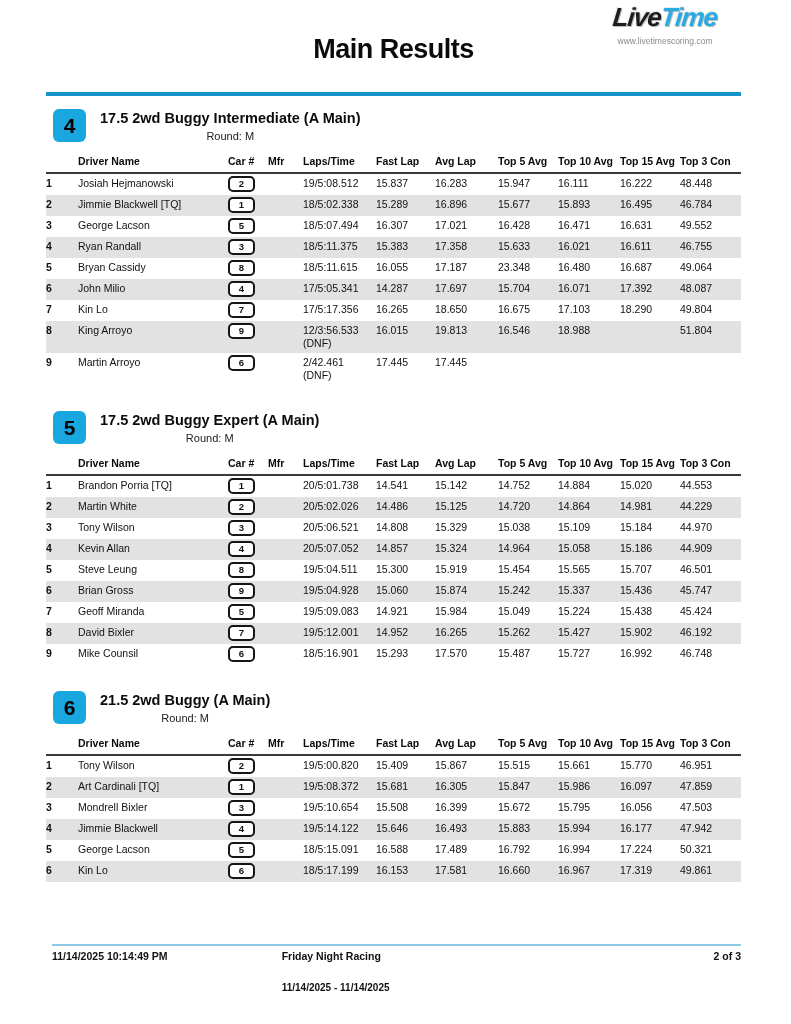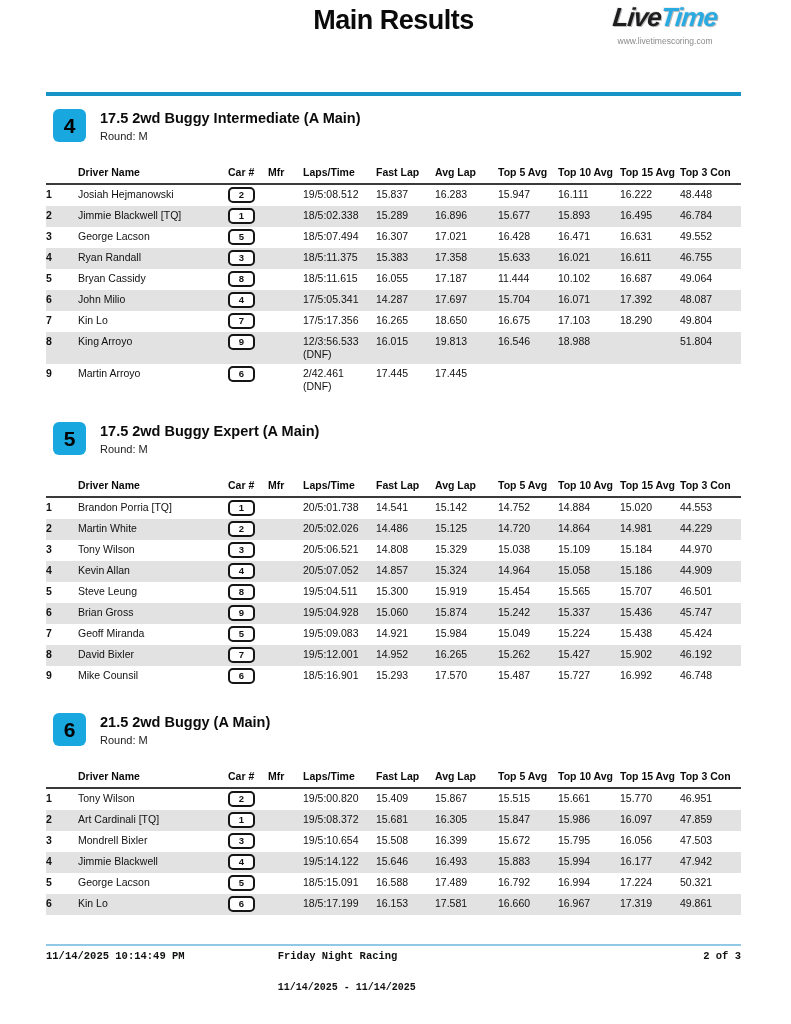--- a/index.html
+++ b/index.html
@@ -5,21 +5,21 @@
   html,body{margin:0;padding:0;background:#f0f0f0;}
   .page{
     width:791px;height:1024px;position:relative;background:#ffffff;
     font-family:"Liberation Sans", sans-serif;color:#111;overflow:hidden;
     margin:0 auto;
   }
   .content{padding:0 50px 0 46px;}
   
   .doc-header{position:relative;height:92px;}
   .doc-title{
-    text-align:center;padding-top:5px;font-size:27px;font-weight:bold;
+    text-align:center;padding-top:34px;font-size:27px;font-weight:bold;
     letter-spacing:-0.5px;color:#0b0b0b;
   }
   .logo{position:absolute;top:2px;right:0;width:152px;text-align:center;}
   .logo-text{
     font-size:26px;font-weight:bold;font-style:italic;letter-spacing:-1px;
     transform:skewX(-6deg);
     text-shadow:1px 1px 0 #bbb, -1px -1px 0 #eee;
     white-space:nowrap;
   }
   .logo-live{color:#1d1d1f;}
@@ -28,47 +28,47 @@
   .rule{height:4px;background:#1694C8;}
   
   .race{margin-top:13px;}
   .race + .race{margin-top:26px;}
   .sec-head{display:flex;gap:14px;align-items:flex-start;margin-left:7px;}
   .sec-num{
     width:33px;height:33px;background:#18A8DF;border-radius:6px;
     display:flex;align-items:center;justify-content:center;
     font-size:21px;font-weight:bold;color:#000;flex:0 0 auto;
   }
-  .sec-titles{padding-top:1px;}
+  .sec-titles{padding-top:1px;text-align:center;}
   .sec-title{font-size:14.5px;font-weight:bold;color:#0b0b0b;}
   .sec-round{font-size:11px;margin-top:4px;color:#222;}
   
   table.results{
     width:695px;border-collapse:collapse;table-layout:fixed;
-    margin-top:22px;font-size:10.5px;
+    margin-top:11px;font-size:10.5px;
   }
   table.results th{
     text-align:left;font-weight:bold;font-size:10.5px;
     padding:2px 2px 5px 0;border-bottom:2px solid #3a3a3a;color:#0b0b0b;
     overflow:hidden;white-space:nowrap;
   }
   table.results td{
     padding:3px 2px 3px 0;vertical-align:top;line-height:13px;
     overflow:hidden;
   }
   tbody tr:nth-child(even){background:#E2E2E2;}
   td.c-pos{font-weight:bold;}
   td.c-laps{white-space:pre-line;}
   .car-badge{
     display:inline-block;min-width:19px;padding:0 2px;height:12px;line-height:12px;
     border:2px solid #151515;border-radius:5px;background:#fff;
     font-weight:bold;font-size:9.5px;text-align:center;margin-top:-1px;
   }
   
-  .footer{position:absolute;left:46px;right:50px;top:944px;font-family:Liberation Mono, monospace;}
+  .footer{position:absolute;left:52px;right:50px;top:944px;}
   .footer-line{height:2px;background:#8FC9E5;margin-bottom:4px;}
   .footer-row{display:flex;font-weight:bold;font-size:10.5px;align-items:flex-start;}
   .f-left{flex:1;text-align:left;}
   .f-center{flex:1;}
   .f-right{flex:1;text-align:right;}
   .f-dates{font-size:10px;margin-top:20px;}
 </style>
 </head>
 <body>
 
@@ -178,22 +178,22 @@
   </tr>
 
   <tr>
     <td class="c-pos">5</td>
     <td class="c-driver">Bryan Cassidy</td>
     <td class="c-car"><span class="car-badge">8</span></td>
     <td></td>
     <td class="c-laps">18/5:11.615</td>
     <td>16.055</td>
     <td>17.187</td>
-    <td>11.444</td>
-    <td>10.102</td>
+    <td>23.348</td>
+    <td>16.480</td>
     <td>16.687</td>
     <td>49.064</td>
   </tr>
 
   <tr>
     <td class="c-pos">6</td>
     <td class="c-driver">John Milio</td>
     <td class="c-car"><span class="car-badge">4</span></td>
     <td></td>
     <td class="c-laps">17/5:05.341</td>

